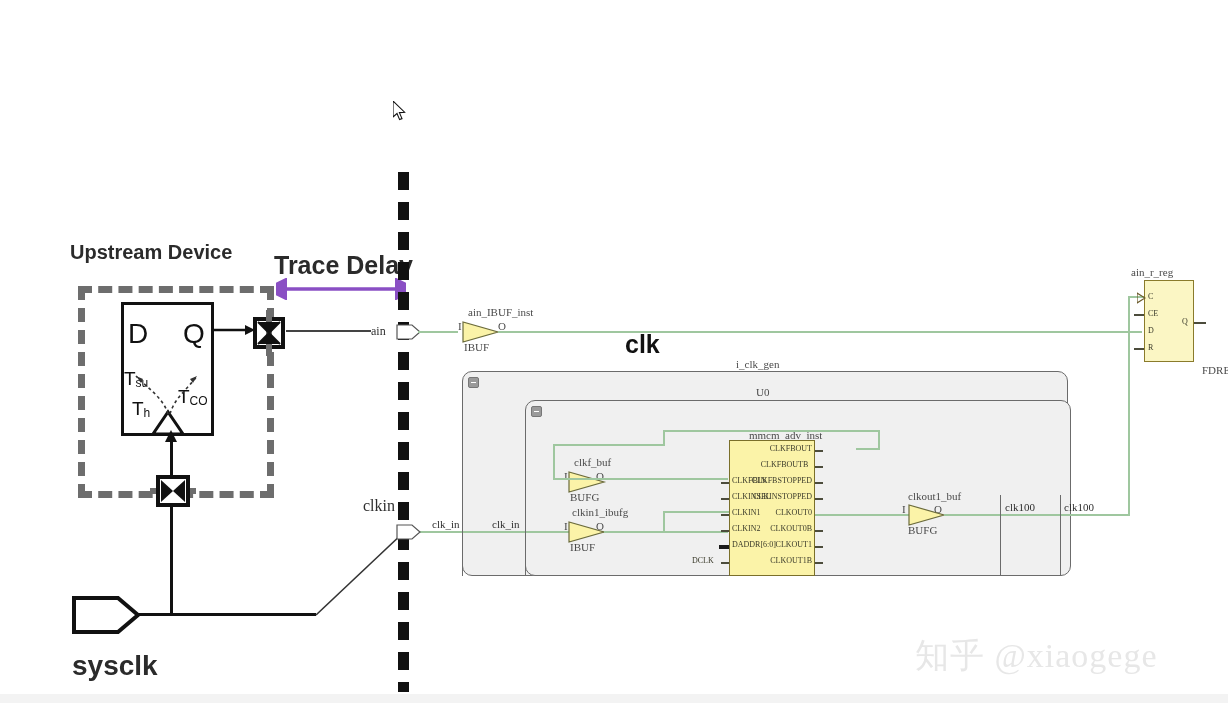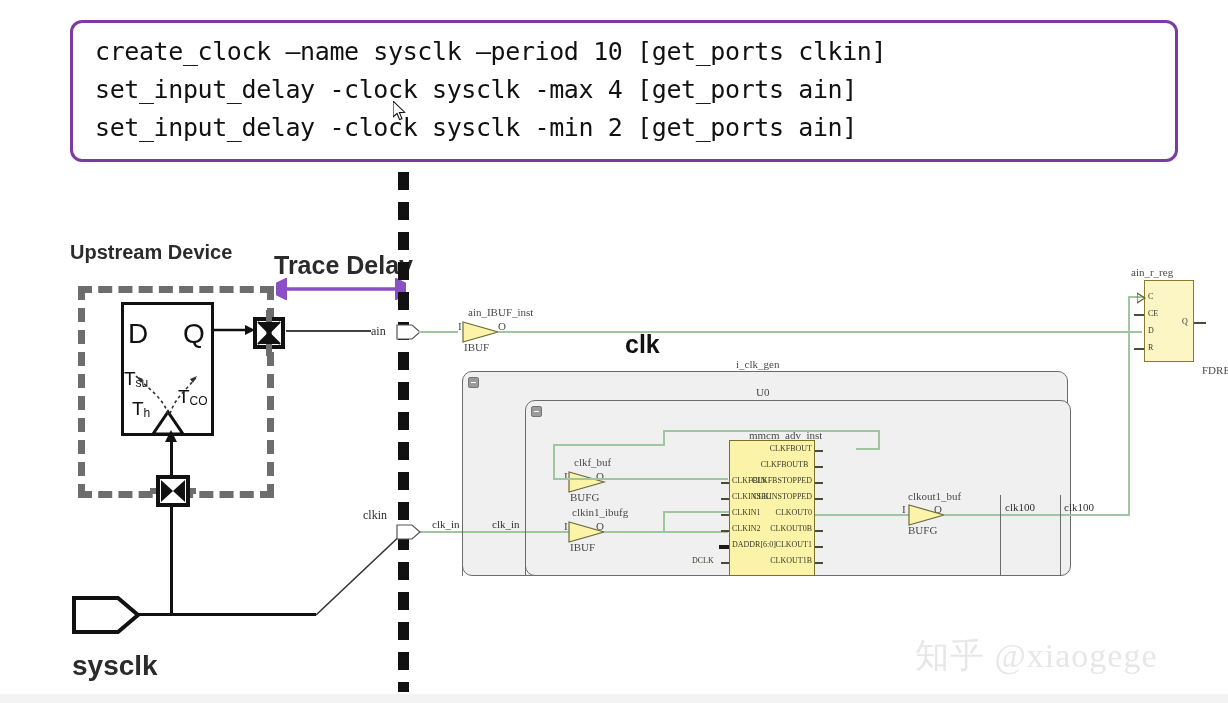--- a/index.html
+++ b/index.html
@@ -93,25 +93,20 @@
     position:absolute;left:915px;top:633px;font-size:34px;color:#e7e7e7;
     font-family:"Liberation Serif",serif;letter-spacing:1px;white-space:nowrap;
   }
   .bottombar{position:absolute;left:0;top:694px;width:1228px;height:9px;background:#f3f3f3;}
 </style>
 </head>
 <body>
 
 <div id="root">
 
-  <div class="code-box">
-    <div class="code-line l0">create_clock –name sysclk –period 10 [get_ports clkin]</div>
-    <div class="code-line l1">set_input_delay -clock sysclk -max 4 [get_ports ain]</div>
-    <div class="code-line l2">set_input_delay -clock sysclk -min 2 [get_ports ain]</div>
-  </div>
 
   <svg class="cursor" viewBox="0 0 14 20">
     <polygon points="0,0 0,16 4,12.5 6.6,18.6 9,17.6 6.4,11.6 11.6,11.2" fill="#fff" stroke="#111" stroke-width="1.1"></polygon>
   </svg>
 
   <div class="lbl lbl-upstream">Upstream Device</div>
   <div class="lbl lbl-trace">Trace Delay</div>
   <div class="lbl lbl-sysclk">sysclk</div>
   <div class="lbl lbl-clk">clk</div>
 
@@ -208,21 +203,21 @@
   <div class="sch-box" style="left:525px;top:400px;width:546px;height:176px;"></div>
   <div class="collapse" style="left:531px;top:406px;"></div>
   <div class="sch-lbl" style="left:756px;top:386px;">U0</div>
 
   <div class="wire h" style="left:418px;top:531px;width:310px;"></div>
   <div class="sch-lbl dark" style="left:432px;top:518px;">clk_in</div>
   <div class="sch-lbl dark" style="left:492px;top:518px;">clk_in</div>
   <div class="blkline v" style="left:462px;top:512px;height:64px;background:#6b6b6b;"></div>
   <div class="blkline v" style="left:525px;top:512px;height:64px;background:#6b6b6b;"></div>
 
-  <div class="sch-lbl dark" style="left:363px;top:508px;font-size:12px;">clkin</div>
+  <div class="sch-lbl dark" style="left:363px;top:497px;font-size:16px;">clkin</div>
   <svg style="position:absolute;left:396px;top:522px;width:26px;height:20px" viewBox="0 0 26 20">
     <polygon points="1,3 16,3 24,10 16,17 1,17" fill="#fff" stroke="#555" stroke-width="1.2"></polygon>
   </svg>
 
   <div class="sch-lbl" style="left:574px;top:456px;">clkf_buf</div>
   <div class="sch-lbl" style="left:564px;top:470px;">I</div>
   <div class="sch-lbl" style="left:596px;top:470px;">O</div>
   <div class="sch-lbl" style="left:570px;top:491px;">BUFG</div>
   <svg style="position:absolute;left:564px;top:469px;width:48px;height:26px" viewBox="0 0 48 26">
     <polygon points="5,3 5,23 40,13" fill="#fbf3a8" stroke="#6b6b3b" stroke-width="1.2"></polygon>

